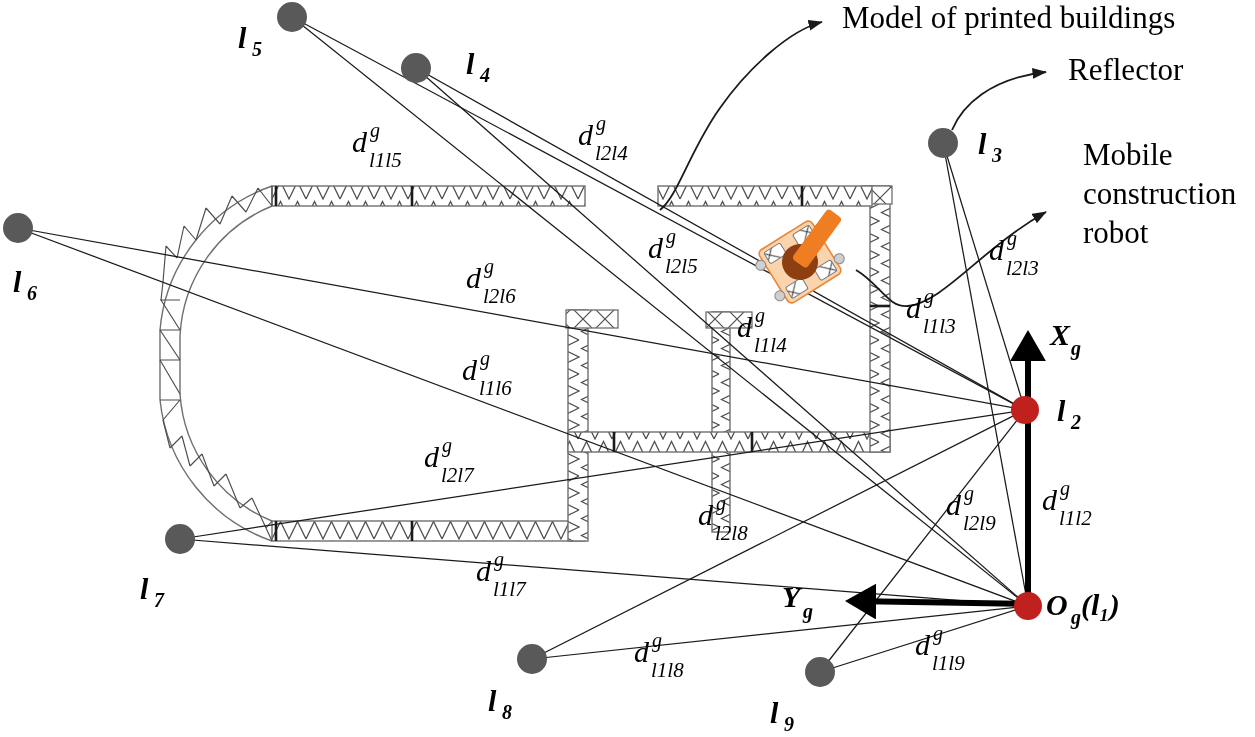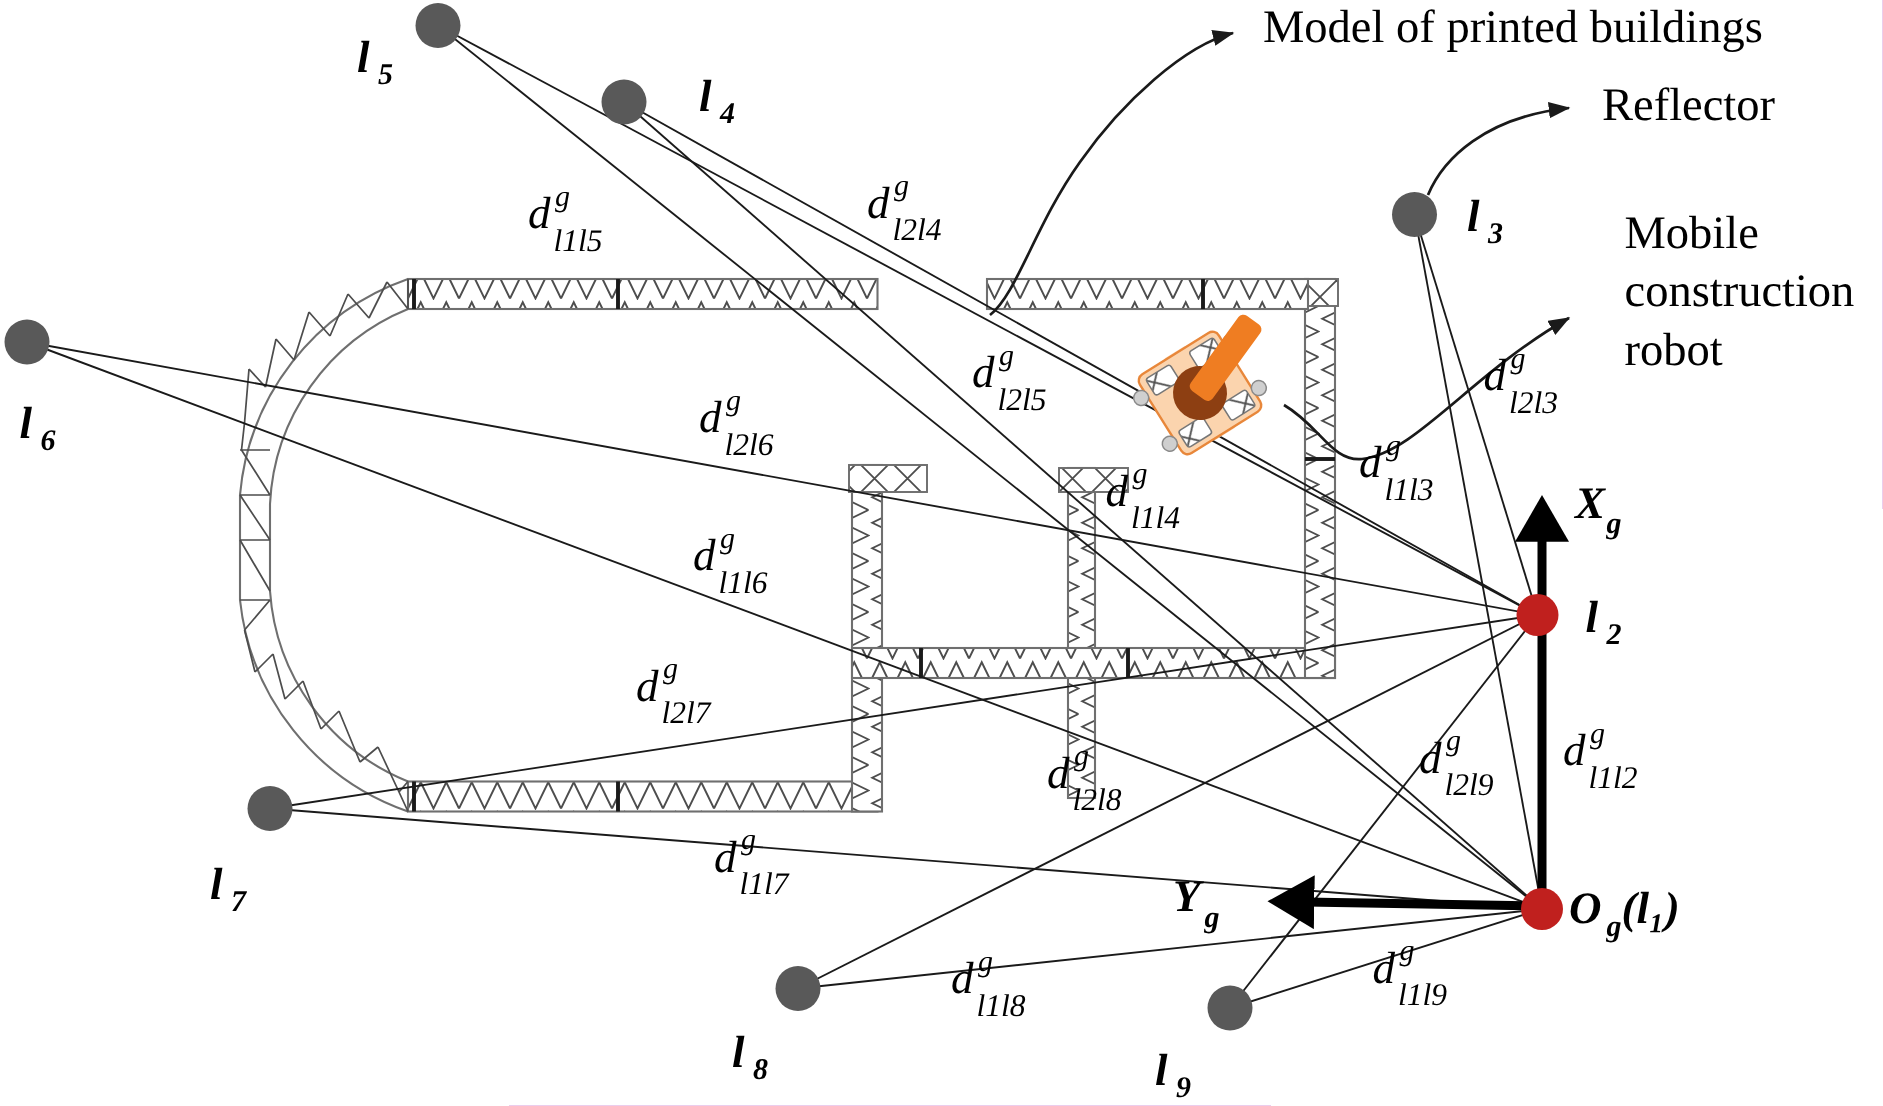--- a/index.html
+++ b/index.html
@@ -1,18 +1,18 @@
 <!DOCTYPE html>
 <html><head>
 <meta charset="utf-8">
 <style>
   html,body{margin:0;padding:0;background:#fff;}
   body{width:1255px;height:737px;overflow:hidden;
        font-family:"Liberation Serif","DejaVu Serif",serif;}
-  #stage{position:relative;width:1255px;height:737px;background:#a21caf;}
+  #stage{position:relative;width:1255px;height:737px;background:#b91c1c;}
   svg{display:block;}
 </style>
 </head>
 <body>
 
 <div id="stage">
 <svg width="1255" height="737" viewBox="0 0 1255 737">
 
   <defs>
     <marker id="arrowSmall" markerWidth="9" markerHeight="9" refX="7.5" refY="3" orient="auto" markerUnits="strokeWidth">

